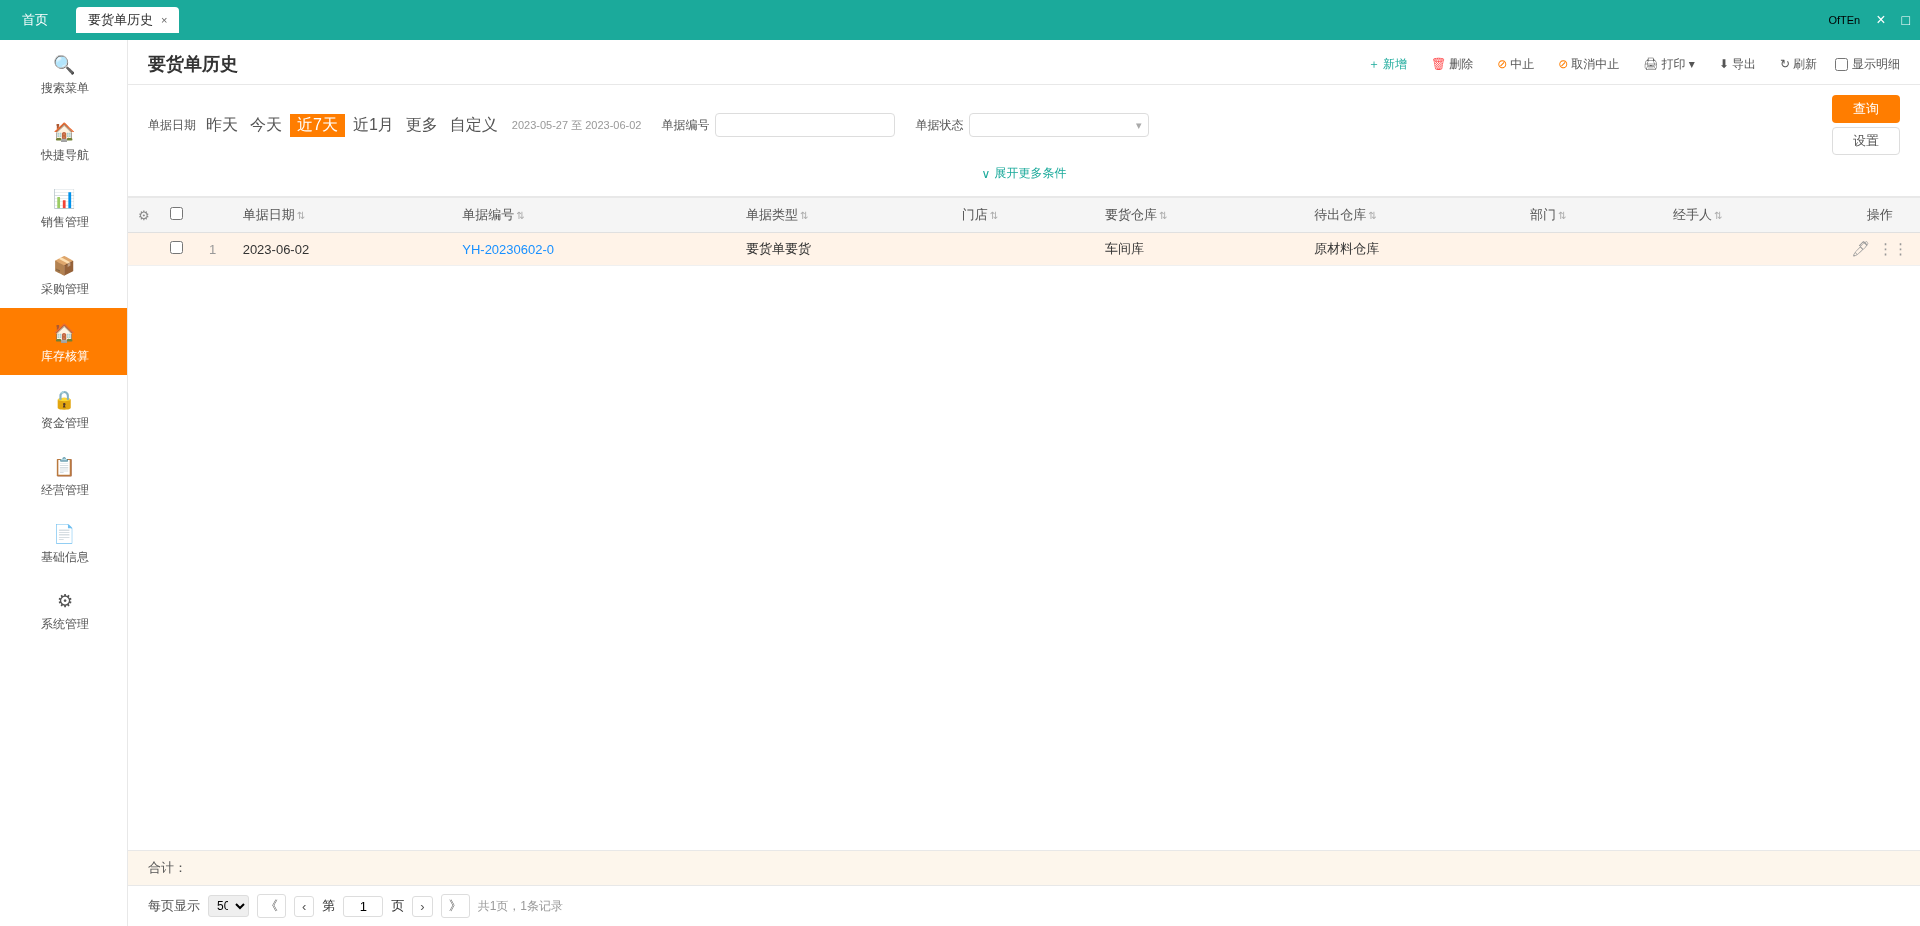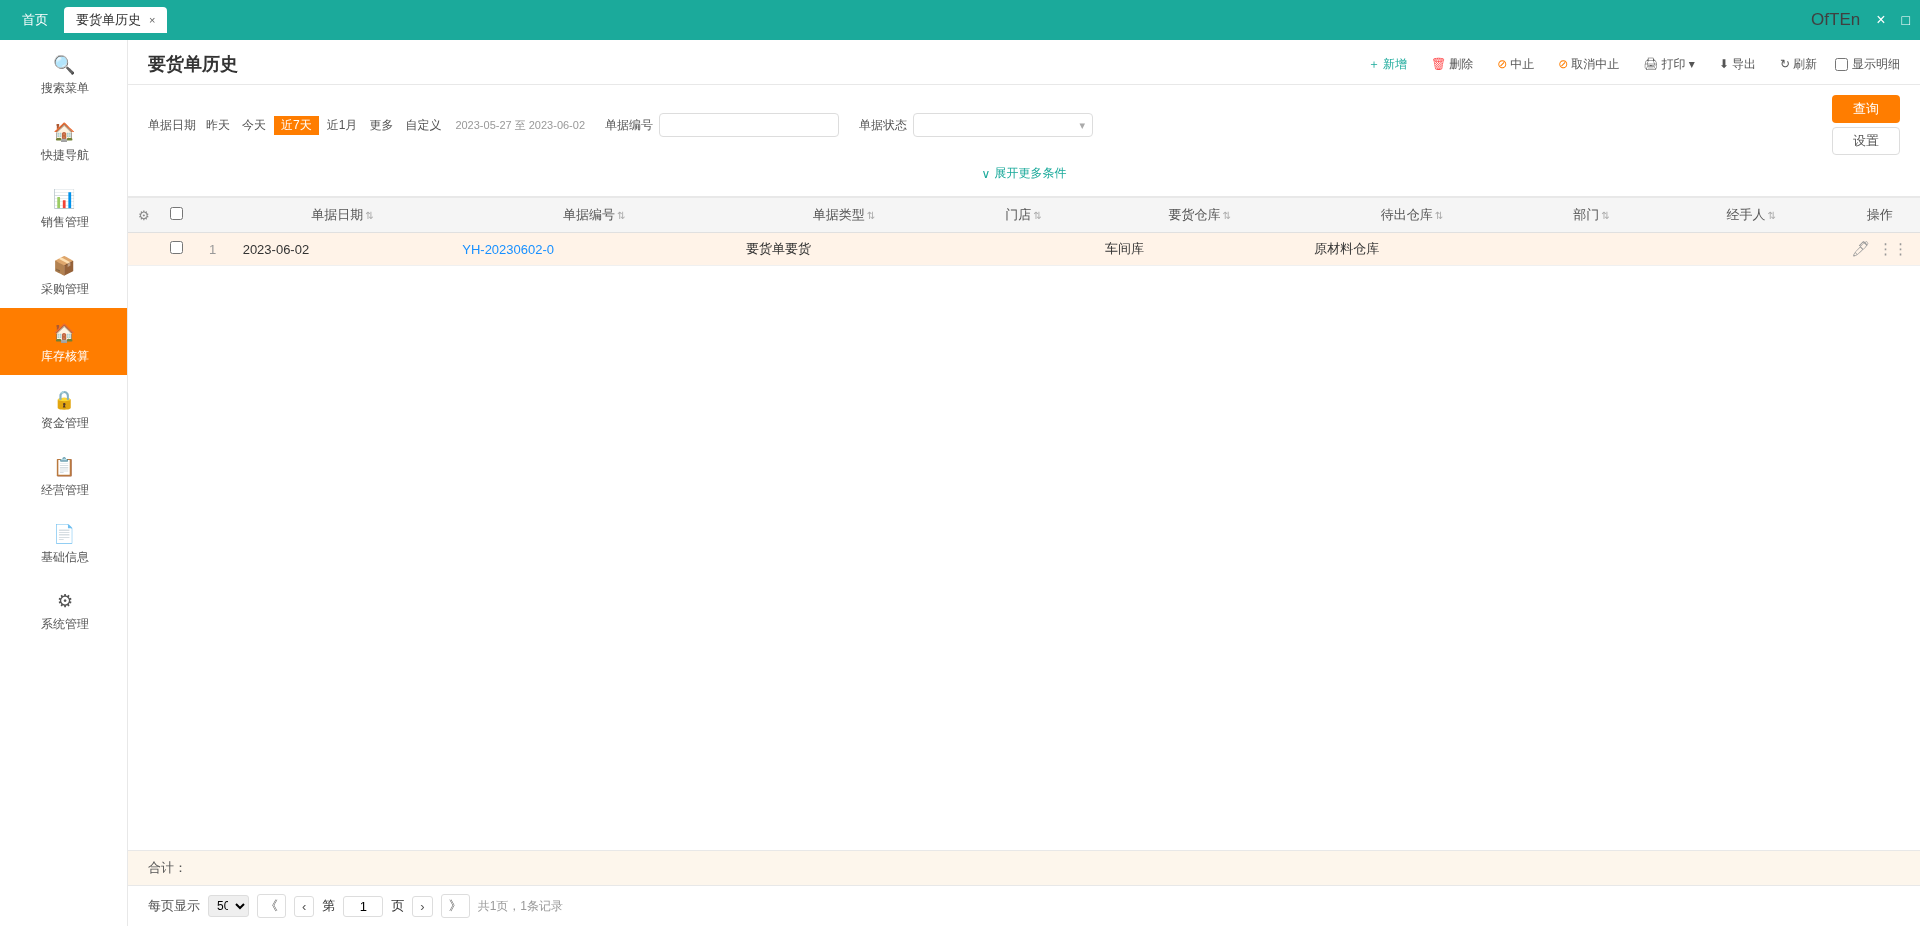--- a/index.html
+++ b/index.html
@@ -5,21 +5,21 @@
     * { box-sizing: border-box; margin: 0; padding: 0; }
     body { font-family: 'Microsoft YaHei', Arial, sans-serif; font-size: 13px; background: #f5f5f5; color: #333; display: flex; flex-direction: column; height: 926px; overflow: hidden; }
 
     
     .top-bar {
       background: #1baa9b;
       height: 40px;
       display: flex;
       align-items: center;
       padding: 0 10px;
-      gap: 4px;
+      gap: 16px;
       flex-shrink: 0;
     }
     .tab-item {
       display: flex; align-items: center; gap: 4px;
       padding: 4px 12px;
       border-radius: 4px 4px 0 0;
       cursor: pointer;
       font-size: 13px;
       color: #fff;
     }
@@ -104,21 +104,21 @@
     .filter-row {
       display: flex; align-items: center; gap: 20px;
       flex-wrap: wrap;
     }
     .filter-group {
       display: flex; align-items: center; gap: 6px;
     }
     .filter-label { font-size: 12px; color: #555; white-space: nowrap; }
     .date-shortcuts { display: flex; gap: 4px; }
     .date-shortcut {
-      font-size: 12px; color: #555; cursor: pointer; padding: 1px 4px;
+      font-size: 16px; color: #555; cursor: pointer; padding: 1px 4px;
       border-radius: 3px;
     }
     .date-shortcut.active {
       background: #ff7d00; color: #fff; border-radius: 0; padding: 1px 7px;
     }
     .date-range { font-size: 11px; color: #999; margin-left: 4px; }
     .filter-input {
       border: 1px solid #ddd; border-radius: 4px; padding: 4px 8px;
       font-size: 12px; width: 180px; outline: none;
     }
@@ -161,21 +161,21 @@
       flex: 1; overflow-y: auto; background: #fff; margin: 0;
       border-top: 1px solid #e8e8e8;
     }
     table {
       width: 100%; border-collapse: collapse; font-size: 13px;
     }
     thead tr th {
       background: #f5f5f5; padding: 8px 10px;
       border-bottom: 1px solid #e0e0e0;
       color: #555; font-weight: normal;
-      text-align: center; white-space: nowrap;
+      text-align: left; white-space: nowrap;
       user-select: none;
     }
     thead tr th .sort-icon { color: #aaa; font-size: 10px; margin-left: 2px; }
     tbody tr td {
       padding: 7px 10px; border-bottom: 1px solid #f0f0f0;
       color: #333; white-space: nowrap;
     }
     tbody tr.highlighted { background: #fff3e8; }
     .link-text { color: #1890ff; cursor: pointer; text-decoration: none; }
     .row-num { color: #999; }
@@ -227,21 +227,21 @@
 
 <div class="top-bar">
   <div class="tab-item home">
     <span>首页</span>
   </div>
   <div class="tab-item active">
     <span>要货单历史</span>
     <span class="tab-close">×</span>
   </div>
   <div class="top-bar-right">
-    <span style="font-size:17px; color:#404040;">OfTEn</span>
+    <span style="font-size:11px; color:#000000;">OfTEn</span>
     <span style="font-size:16px; cursor:pointer; color:#fff;">×</span>
     <span style="font-size:14px; cursor:pointer; color:#fff;">□</span>
   </div>
 </div>
 
 <div class="main-layout">
 
   <div class="sidebar">
     <div class="sidebar-item">
       <span class="icon">🔍</span>

